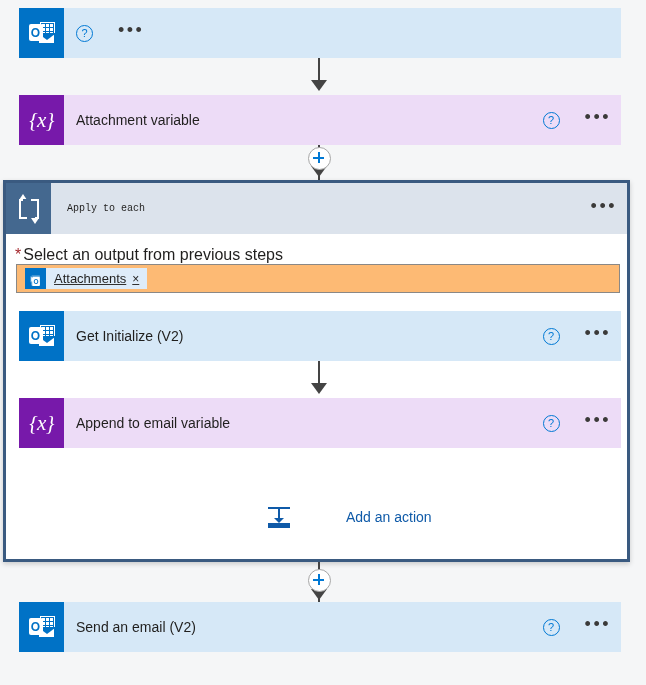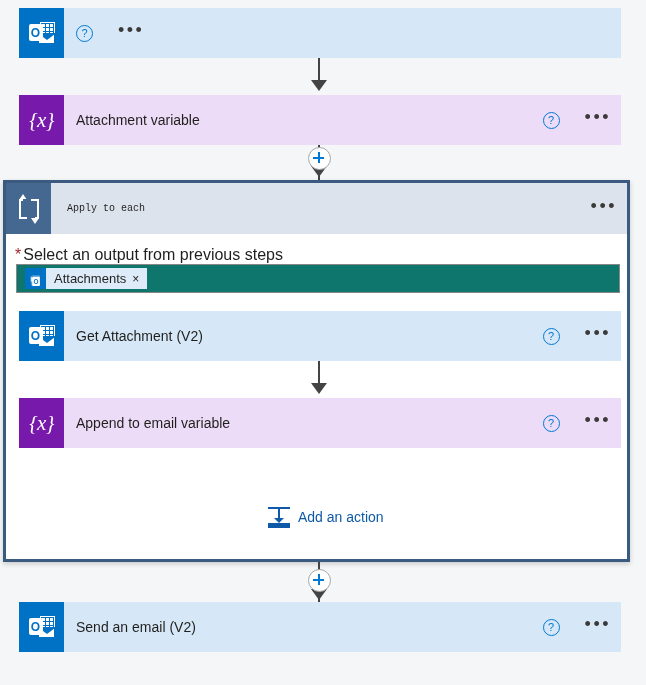--- a/index.html
+++ b/index.html
@@ -273,26 +273,27 @@
     color: #a4262c;
     margin-right: 2px;
   }
   .token-input {
     position: absolute;
     left: 16px;
     top: 264px;
     width: 604px;
     height: 29px;
     border: 1px solid #8a8886;
-    background: #0f766e;
+    background: #fdba74;
     box-sizing: border-box;
     display: flex;
     align-items: center;
     padding-left: 8px;
     cursor: text;
+    text-decoration: underline;
   }
   .token {
     display: inline-flex;
     align-items: center;
     height: 21px;
     background: #deecf9;
     cursor: default;
   }
   .token-icon {
     width: 21px; height: 21px;
@@ -323,20 +324,21 @@
   }
 
   
   .add-action {
     position: absolute;
     left: 268px;
     top: 506px;
     display: flex;
     align-items: center;
     cursor: pointer;
+    gap: 48px;
   }
   .add-action-icon {
     position: relative;
     width: 22px;
     height: 22px;
     flex: 0 0 22px;
     margin-right: 8px;
   }
   .add-action-icon .bar-top {
     position: absolute;
@@ -439,21 +441,21 @@
 
 <div class="card outlook" style="left:19px; top:311px; width:602px;">
   <div class="card-icon">
     <div class="outlook-glyph">
       <span class="sheet"></span>
       <span class="env"></span>
       <span class="obox">O</span>
     </div>
   </div>
   <div class="card-body">
-    <span class="card-title">Get Attachment (V2)</span>
+    <span class="card-title">Get Initialize (V2)</span>
     <span class="help-icon">?</span>
     <span class="more-icon">•••</span>
   </div>
 </div>
 
 <div class="connector" style="top:361px; height:29px;"></div>
 <div class="arrowhead" style="top:383px;"></div>
 
 <div class="card variable" style="left:19px; top:398px; width:602px;">
   <div class="card-icon">

